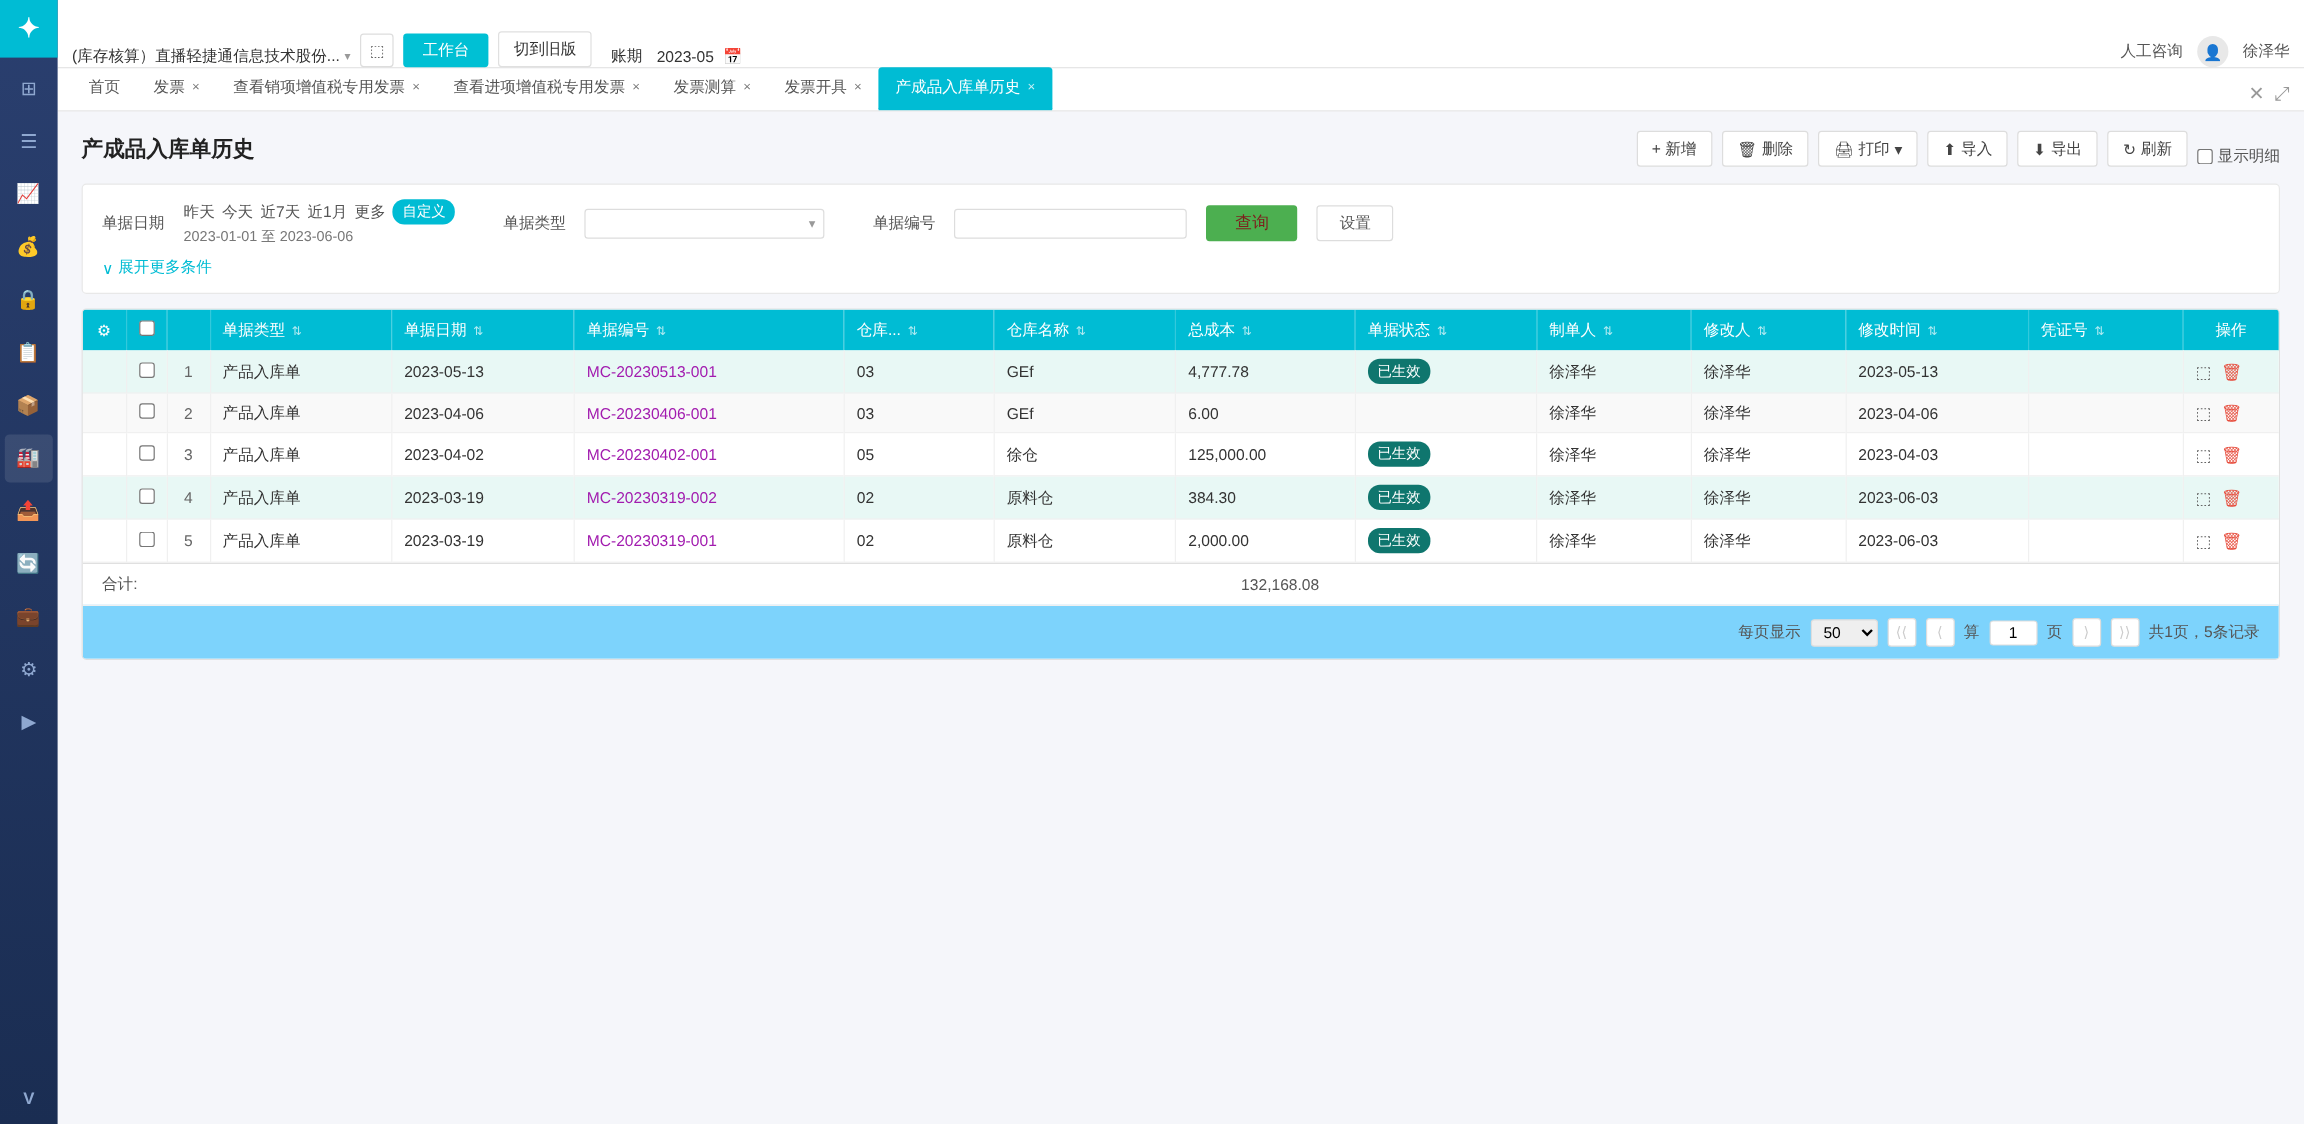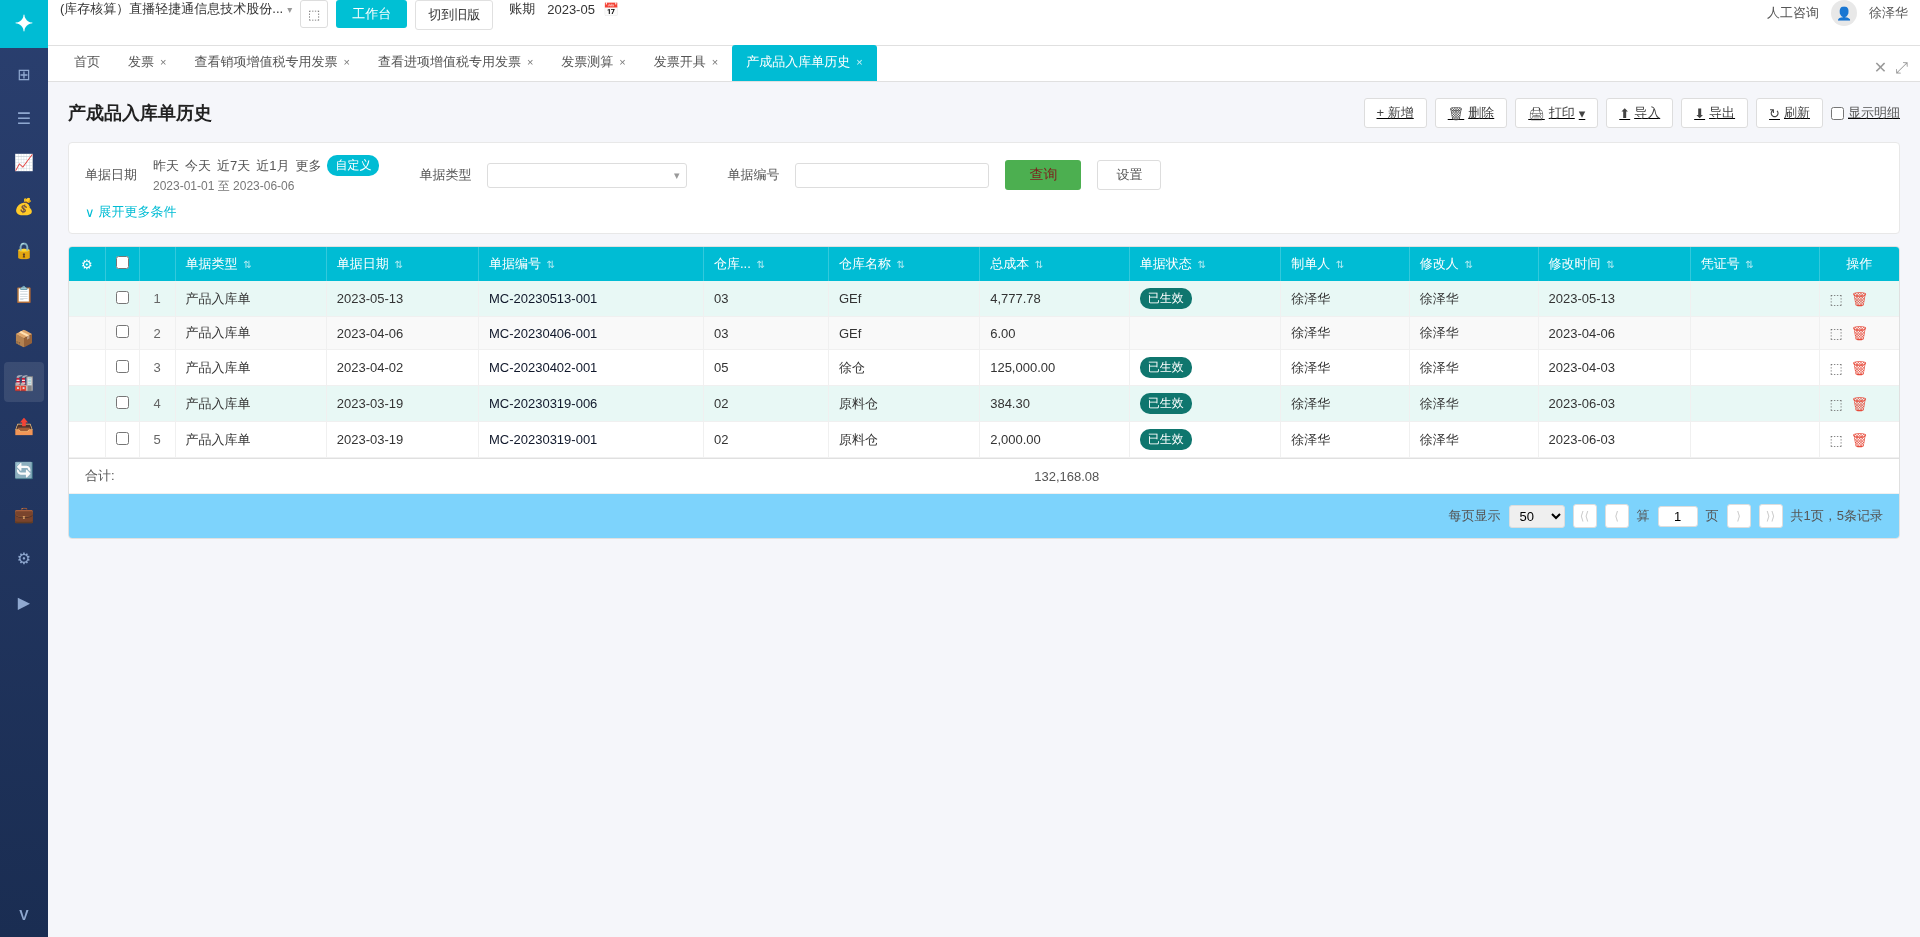--- a/index.html
+++ b/index.html
@@ -51,25 +51,25 @@
     .main {
       flex: 1;
       display: flex;
       flex-direction: column;
       overflow: hidden;
       background: #f5f6fa;
     }
 
     
     .topbar {
-      height: 46px;
+      height: 57px;
       background: #fff;
       border-bottom: 1px solid #e0e0e0;
       display: flex;
-      align-items: flex-start;
+      align-items: flex-end;
       padding: 0 12px;
       gap: 8px;
       flex-shrink: 0;
       box-shadow: 0 1px 3px rgba(0,0,0,0.08);
     }
     .topbar-company {
       display: flex;
       align-items: center;
       gap: 4px;
       color: #333;
@@ -189,23 +189,22 @@
       justify-content: space-between;
       margin-bottom: 14px;
     }
     .page-title {
       font-size: 18px;
       font-weight: bold;
       color: #222;
     }
     .page-actions {
       display: flex;
-      align-items: center;
+      align-items: flex-end;
       gap: 8px;
-      text-decoration: underline;
     }
     .action-btn {
       display: flex;
       align-items: center;
       gap: 4px;
       padding: 5px 12px;
       border: 1px solid #ddd;
       border-radius: 3px;
       background: #fff;
       color: #444;
@@ -348,21 +347,21 @@
     .data-table tbody tr.highlighted { background: #e8f8f5; }
     .data-table tbody td {
       padding: 7px 10px;
       color: #333;
       font-size: 13px;
       border-right: 1px solid #f0f0f0;
       white-space: nowrap;
     }
     .data-table tbody td:last-child { border-right: none; }
     .link-cell {
-      color: #0f172a;
+      color: #a21caf;
       cursor: pointer;
       text-decoration: none;
     }
     .status-badge {
       display: inline-block;
       padding: 2px 8px;
       border-radius: 10px;
       font-size: 12px;
       color: #fff;
       background: #0f766e;
@@ -680,21 +679,21 @@
         <span class="action-icon" title="删除" style="color:#e74c3c;">🗑</span>
       </div>
     </td>
   </tr>
             <tr class="highlighted">
     <td style="text-align:center;"></td>
     <td style="text-align:center;"><input type="checkbox" style=""></td>
     <td style="text-align:center; color:#666;">4</td>
     <td>产品入库单</td>
     <td>2023-03-19</td>
-    <td><a class="link-cell">MC-20230319-006</a></td>
+    <td><a class="link-cell">MC-20230319-002</a></td>
     <td>02</td>
     <td>原料仓</td>
     <td>384.30</td>
     <td><span class="status-badge">已生效</span></td>
     <td>徐泽华</td>
     <td>徐泽华</td>
     <td>2023-06-03</td>
     <td></td>
     <td style="text-align:center;">
       <div class="action-icons">

